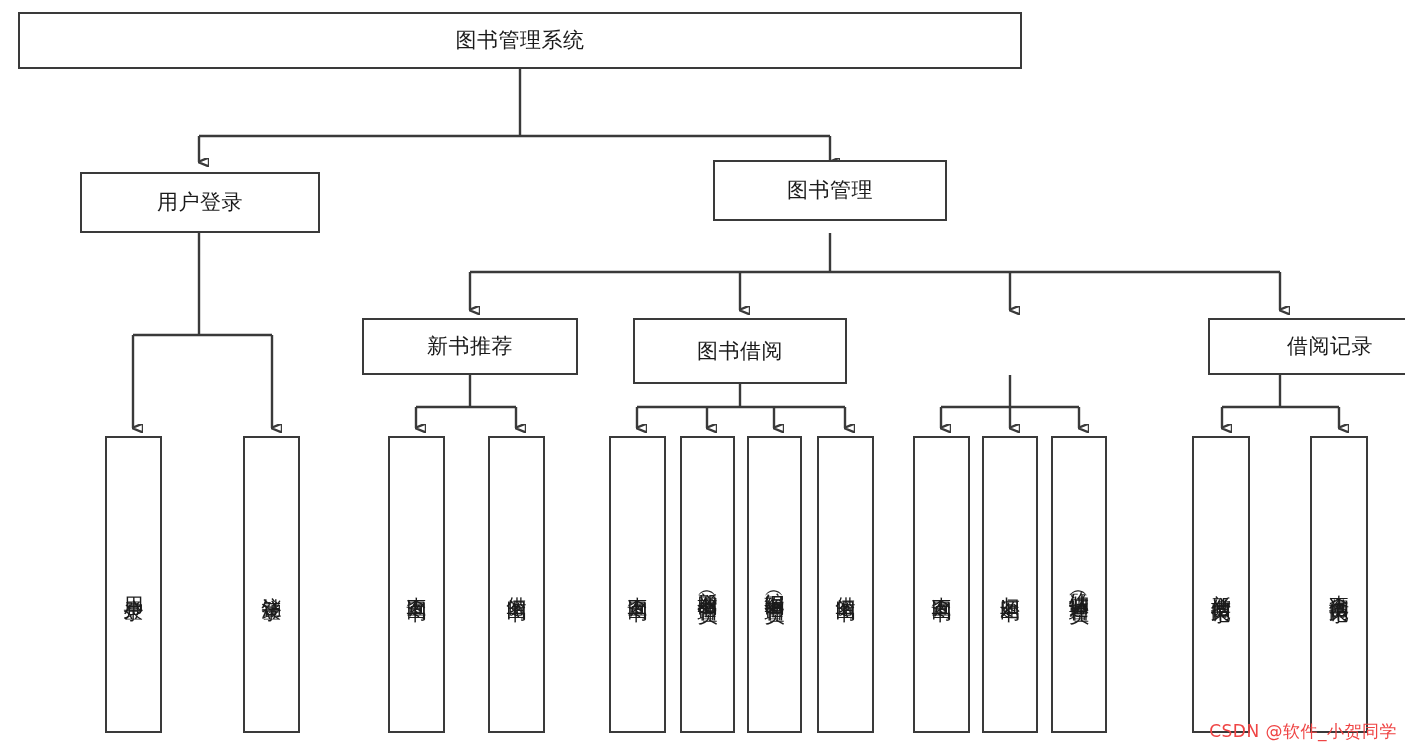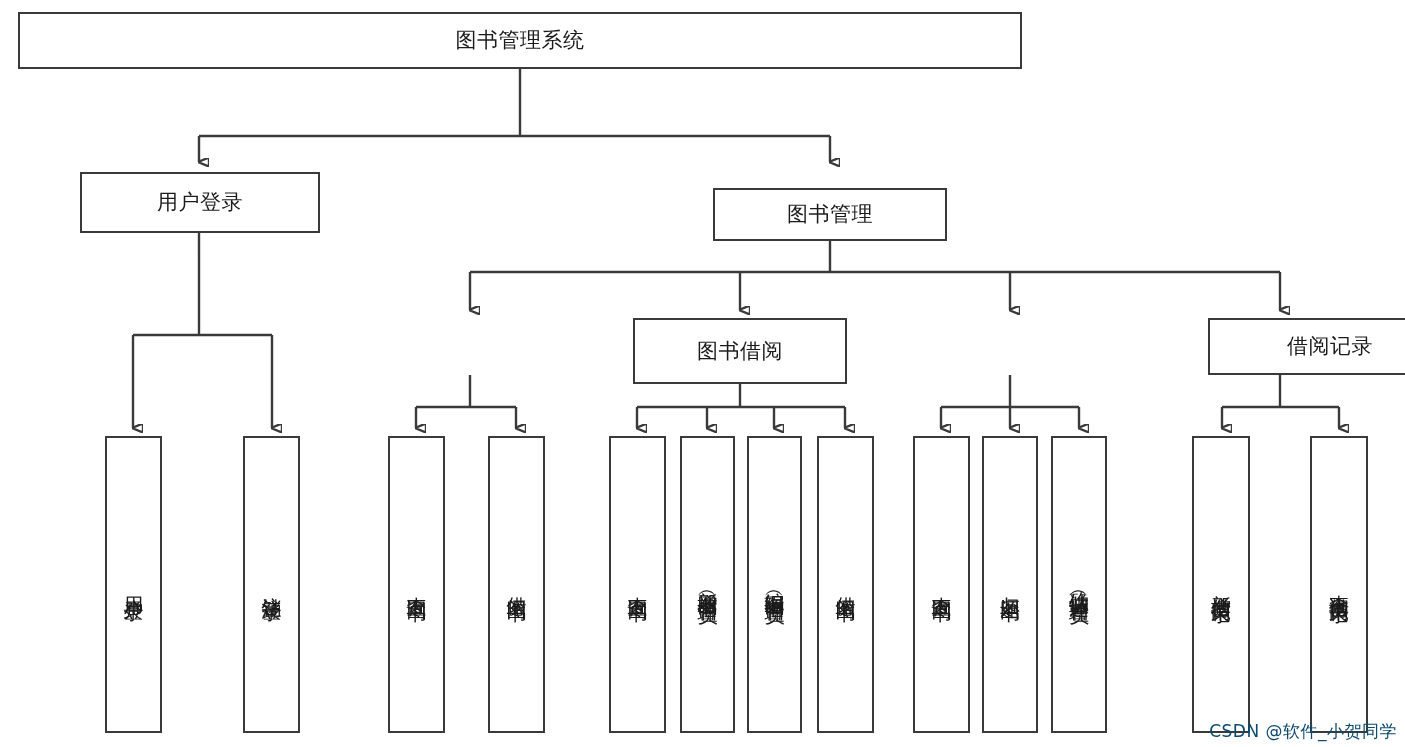--- a/index.html
+++ b/index.html
@@ -61,21 +61,21 @@
   svg.edges path, svg.edges line {
     stroke: #3a3a3a;
     stroke-width: 2.4;
     fill: none;
   }
   .watermark {
     position: absolute;
     right: 8px;
     bottom: 4px;
     font-size: 17px;
-    color: #0c4a6e;
+    color: #ef4444;
     letter-spacing: 0.5px;
     white-space: nowrap;
   }
 </style>
 </head>
 <body>
 
 <div id="canvas">
 
   <svg class="edges" viewBox="0 0 1405 747">
@@ -126,24 +126,27 @@
     <path d="M1339,407 L1339,428" marker-end="url(#arrow)"></path>
   </svg>
 
   <div class="node h root" style="left:18px; top:12px; width:1004px; height:57px;">
     <span class="txt">图书管理系统</span>
   </div>
 
   <div class="node h" style="left:80px; top:172px; width:240px; height:61px;">
     <span class="txt">用户登录</span>
   </div>
-  <div class="node h" style="left:713px; top:188px; width:234px; height:53px;">
+  <div class="node h" style="left:713px; top:160px; width:234px; height:61px;">
     <span class="txt">图书管理</span>
   </div>
 
+  <div class="node h" style="left:362px; top:318px; width:216px; height:57px;">
+    <span class="txt">新书推荐</span>
+  </div>
   <div class="node h" style="left:633px; top:318px; width:214px; height:66px;">
     <span class="txt">图书借阅</span>
   </div>
   <div class="node h" style="left:1208px; top:318px; width:216px; height:57px;padding-left:28px;">
     <span class="txt">借阅记录</span>
   </div>
 
   <div class="node v" style="left:105px; top:436px; width:57px; height:297px;">
     <span class="txt">用户登录</span>
   </div>

